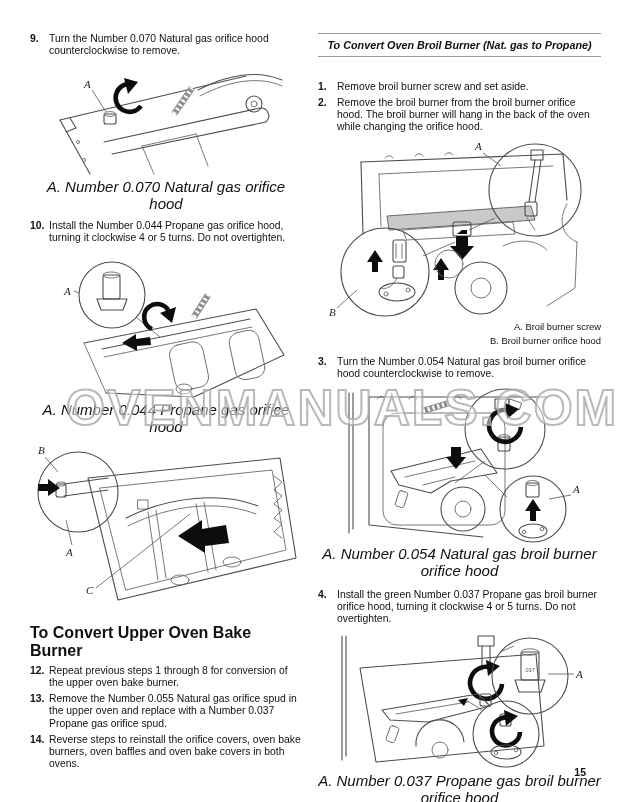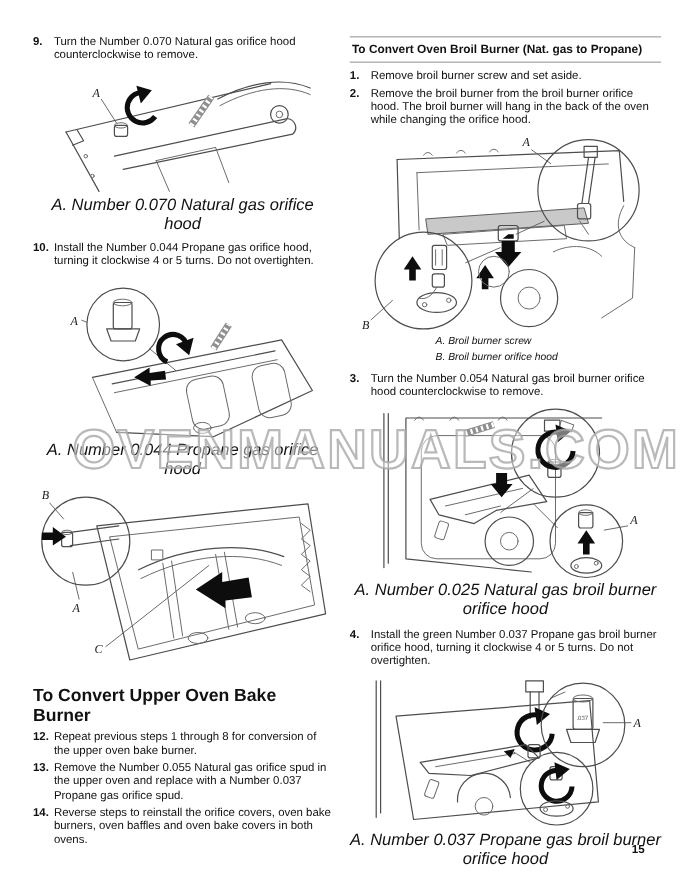--- a/index.html
+++ b/index.html
@@ -12,27 +12,27 @@
   .col-left  { width:272px; flex:none; }
   .col-right { width:283px; flex:none; }
 
   .step { display:flex; margin-bottom:4px; font-size:10.4px; line-height:1.16; }
   .step .num { width:19px; flex:none; font-weight:bold; padding-right:3px; text-align:left; }
   .step .txt { flex:1; }
 
   .section-heading { font-weight:bold; font-size:16px; margin:18px 0 5px 0; }
 
   .boxed-heading { border-top:1.5px solid #9a9a9a; border-bottom:1.5px solid #9a9a9a;
-                   font-weight:bold; font-size:10.8px;
-                   padding:5px 2px; margin-bottom:7px; }
+                   text-align:center; font-weight:bold; font-size:10.8px;
+                   padding:5px 2px; margin-bottom:24px;font-style:italic; }
 
   .figure { text-align:center; margin:5px 0 2px 0; }
   .figure svg { display:block; margin:0 auto; }
   .caption { font-style:italic; font-size:15px; text-align:center; margin:1px 0 3px 0; }
-  .caption-list { font-style:italic; font-size:9.4px; line-height:1.45; margin:2px 0 4px 0; }
+  .caption-list { font-size:9.4px; line-height:1.45; margin:2px 0 4px 0;text-align:right; }
   .caption-list .cap-line { display:block; }
   .indent-85 { padding-left:85px; }
   .indent-78 { padding-left:78px; }
 
   .watermark { position:absolute; left:66px; top:379px; z-index:40;
                font-size:50px; font-weight:bold; letter-spacing:2px; white-space:nowrap;
                color:rgba(255,255,255,0.45);
                -webkit-text-stroke:2px rgba(168,168,168,0.8);
                text-stroke:2px rgba(168,168,168,0.8);
                pointer-events:none; }
@@ -285,21 +285,21 @@
           <ellipse class="ln2" cx="197.5" cy="98" rx="6.5" ry="2.5"></ellipse>
           <polygon class="blk" points="190,126 198,114 206,126 201,126 201,136 195,136 195,126"></polygon>
           <ellipse class="ln" cx="198" cy="146" rx="14" ry="7"></ellipse>
           <circle class="ln2" cx="189" cy="147" r="1.8"></circle>
           <circle class="ln2" cx="207" cy="144" r="1.8"></circle>
           <text class="fig-label" x="238" y="108">A</text>
           <line class="leader" x1="236" y1="110" x2="214" y2="114"></line>
           <line class="leader" x1="172" y1="112" x2="150" y2="90"></line>
         </svg>
       </div>
-      <div class="caption">A. Number 0.025 Natural gas broil burner orifice hood</div>
+      <div class="caption">A. Number 0.054 Natural gas broil burner orifice hood</div>
 
       <div class="step" style="margin-top:10px">
         <span class="num">4.</span>
         <span class="txt">Install the green Number 0.037 Propane gas broil burner orifice hood, turning it clockwise 4 or 5 turns. Do not overtighten.</span>
       </div>
 
       <div class="figure">
         <svg width="256" height="140" viewBox="0 0 256 140">
 
           <path class="ln" d="M10 6 L10 130 M14 6 L14 126"></path>

